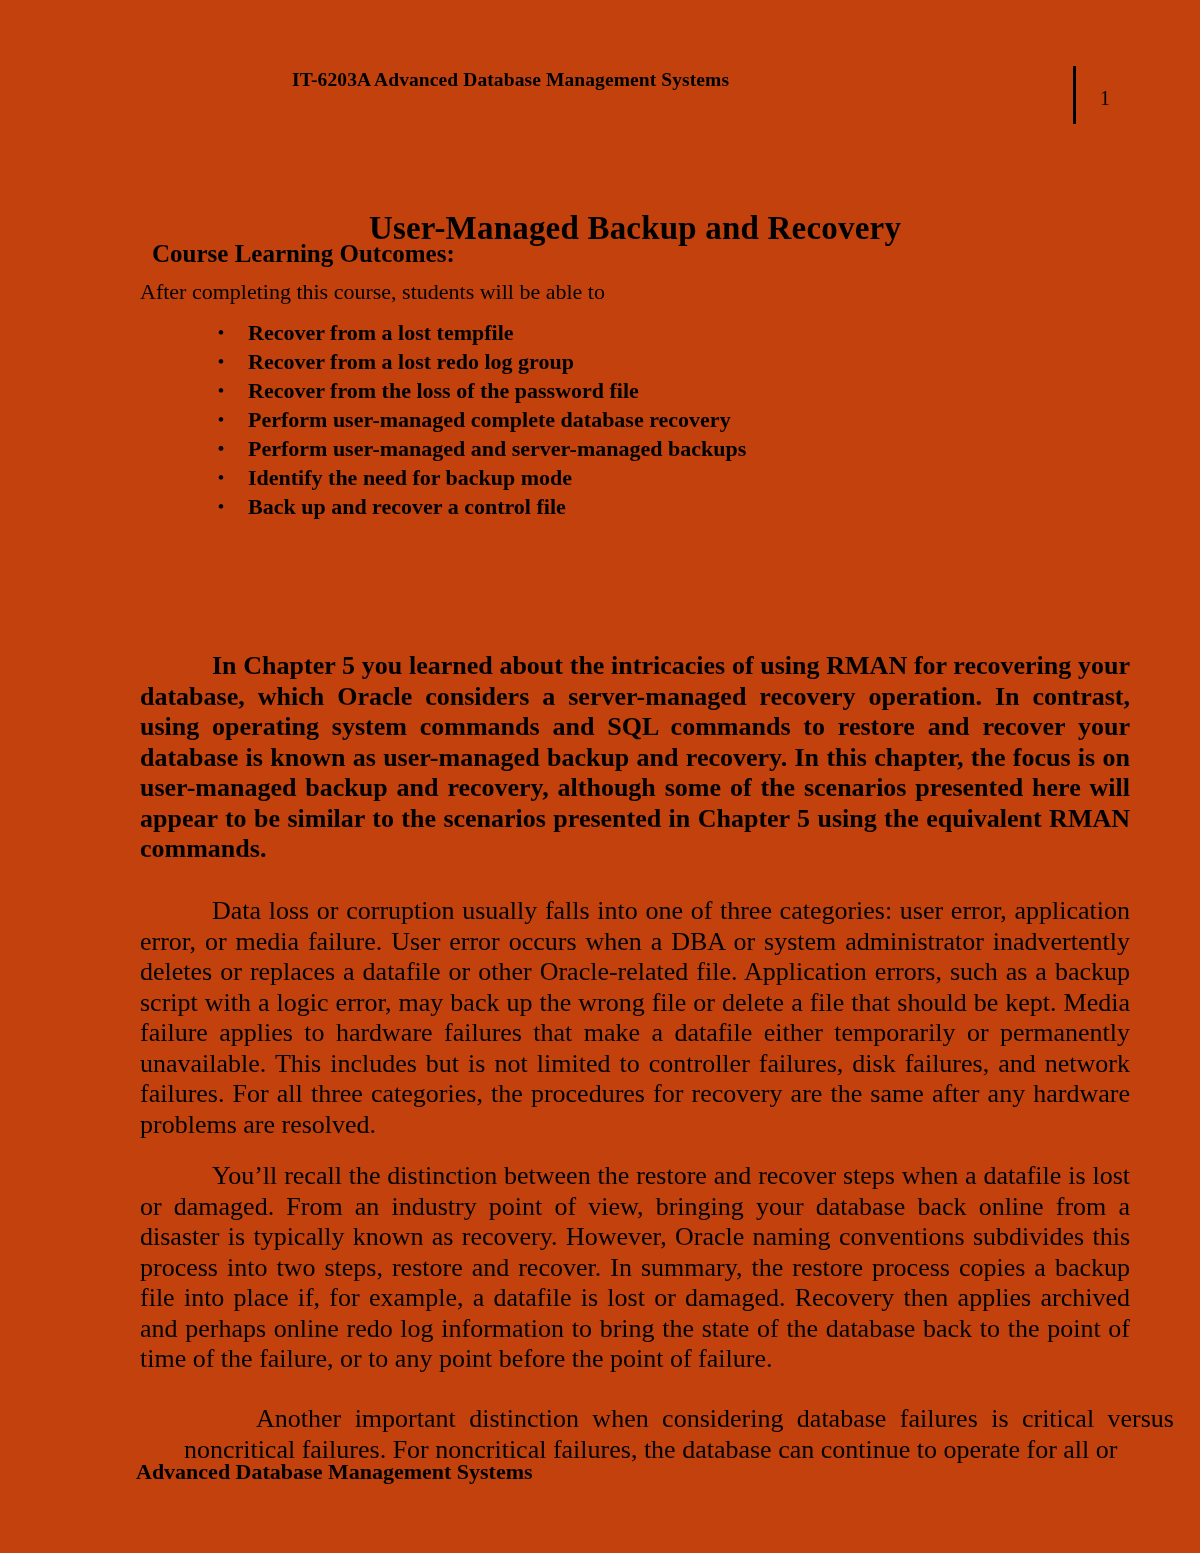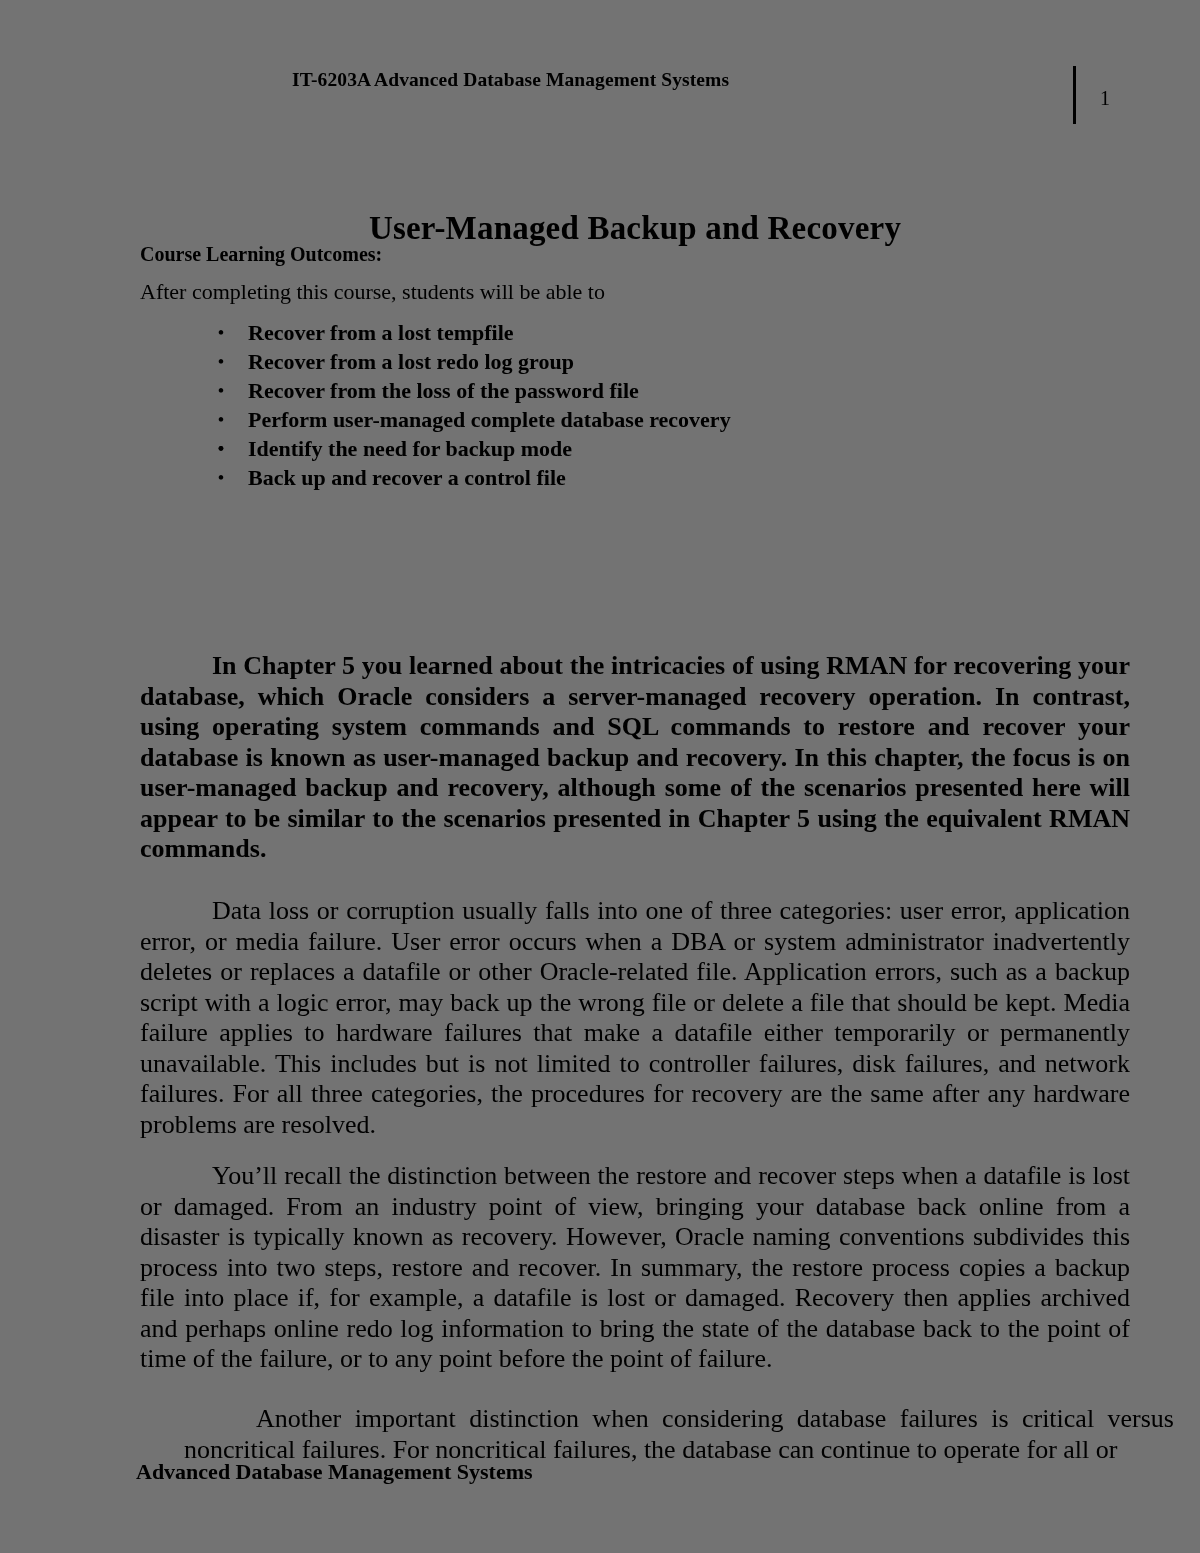--- a/index.html
+++ b/index.html
@@ -8,21 +8,21 @@
     background: #ffffff;
   }
   body {
     font-family: "Liberation Serif", "DejaVu Serif", serif;
     color: #000000;
   }
   .page {
     position: relative;
     width: 1200px;
     height: 1553px;
-    background: #737373;
+    background: #c2410c;
     overflow: hidden;
     box-sizing: border-box;
   }
 
   
   .doc-header {
     position: absolute;
     left: 140px;
     top: 62px;
     width: 990px;
@@ -75,23 +75,23 @@
     text-align: center;
     font-size: 33px;
     line-height: 40px;
     font-weight: bold;
     letter-spacing: 0.2px;
   }
 
   
   .section-heading {
     position: absolute;
-    left: 0;
+    left: 12px;
     top: 240px;
-    font-size: 20px;
+    font-size: 25px;
     line-height: 28px;
     font-weight: bold;
   }
   .lead-in {
     position: absolute;
     left: 0;
     top: 278px;
     font-size: 22px;
     line-height: 28px;
     font-weight: 400;
@@ -192,20 +192,21 @@
       </li>
       <li class="outcome-item">
         <span class="bullet-marker">•</span>
         <span>Perform user-managed complete database recovery</span>
       </li>
       <li class="outcome-item">
         <span class="bullet-marker">•</span>
       </li>
       <li class="outcome-item">
         <span class="bullet-marker">•</span>
+        <span>Perform user-managed and server-managed backups</span>
       </li>
       <li class="outcome-item">
         <span class="bullet-marker">•</span>
         <span>Identify the need for backup mode</span>
       </li>
       <li class="outcome-item">
         <span class="bullet-marker">•</span>
         <span>Back up and recover a control file</span>
       </li>
     </ul>

